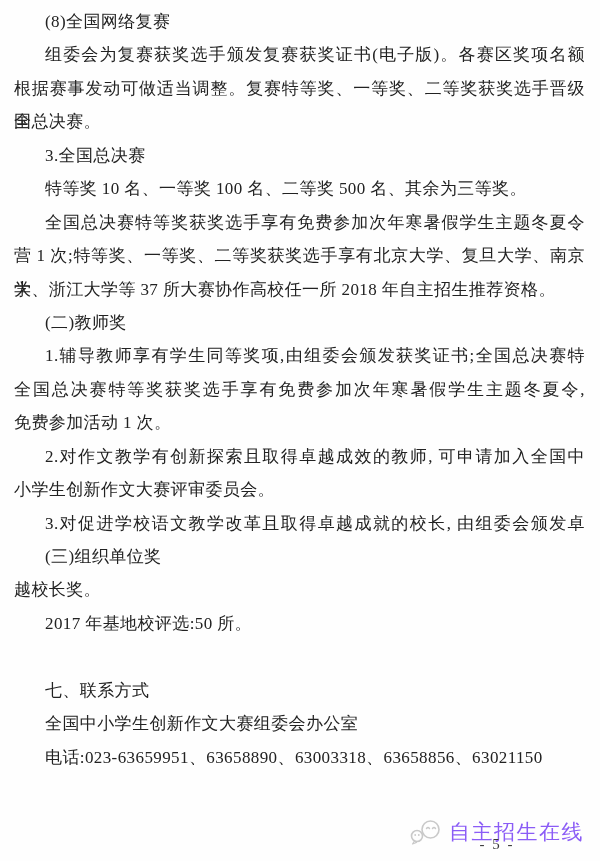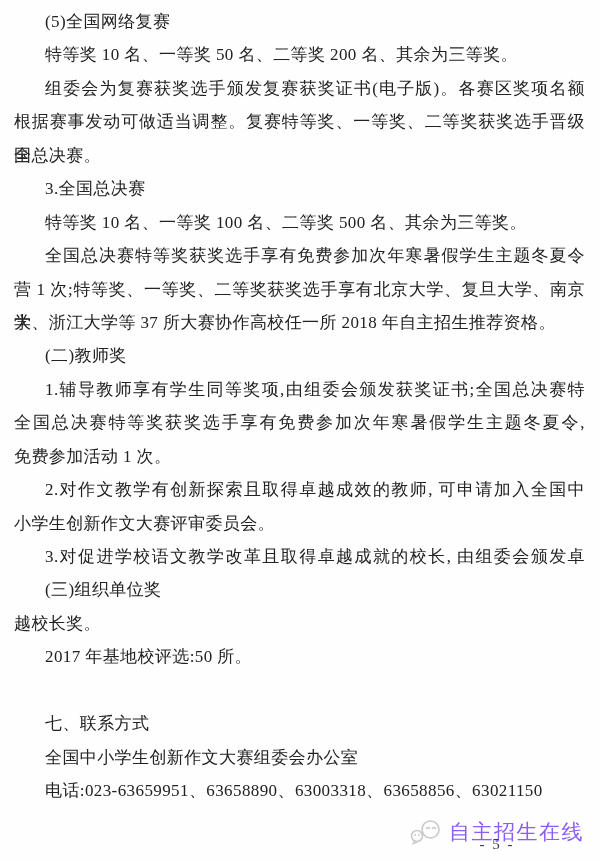--- a/index.html
+++ b/index.html
@@ -70,22 +70,21 @@
     color: #3a3a3a;
     font-family: "Liberation Serif", "DejaVu Serif", serif;
   }
 </style>
 </head>
 <body>
 
 <div class="page">
 
   <div class="doc-body" id="doc-body">
-      <div class="line indent">(5)全国网络复赛</div>
-      <div class="line indent">特等奖 10 名、一等奖 50 名、二等奖 200 名、其余为三等奖。</div>
+      <div class="line indent">(8)全国网络复赛</div>
       <div class="line indent fill">组委会为复赛获奖选手颁发复赛获奖证书(电子版)。各赛区奖项名额</div>
       <div class="line fill">根据赛事发动可做适当调整。复赛特等奖、一等奖、二等奖获奖选手晋级全</div>
       <div class="line">国总决赛。</div>
       <div class="line indent">3.全国总决赛</div>
       <div class="line indent">特等奖 10 名、一等奖 100 名、二等奖 500 名、其余为三等奖。</div>
       <div class="line indent fill">全国总决赛特等奖获奖选手享有免费参加次年寒暑假学生主题冬夏令</div>
       <div class="line fill">营 1 次;特等奖、一等奖、二等奖获奖选手享有北京大学、复旦大学、南京大</div>
       <div class="line">学、浙江大学等 37 所大赛协作高校任一所 2018 年自主招生推荐资格。</div>
       <div class="line indent">(二)教师奖</div>
       <div class="line indent fill">1.辅导教师享有学生同等奖项,由组委会颁发获奖证书;全国总决赛特</div>

